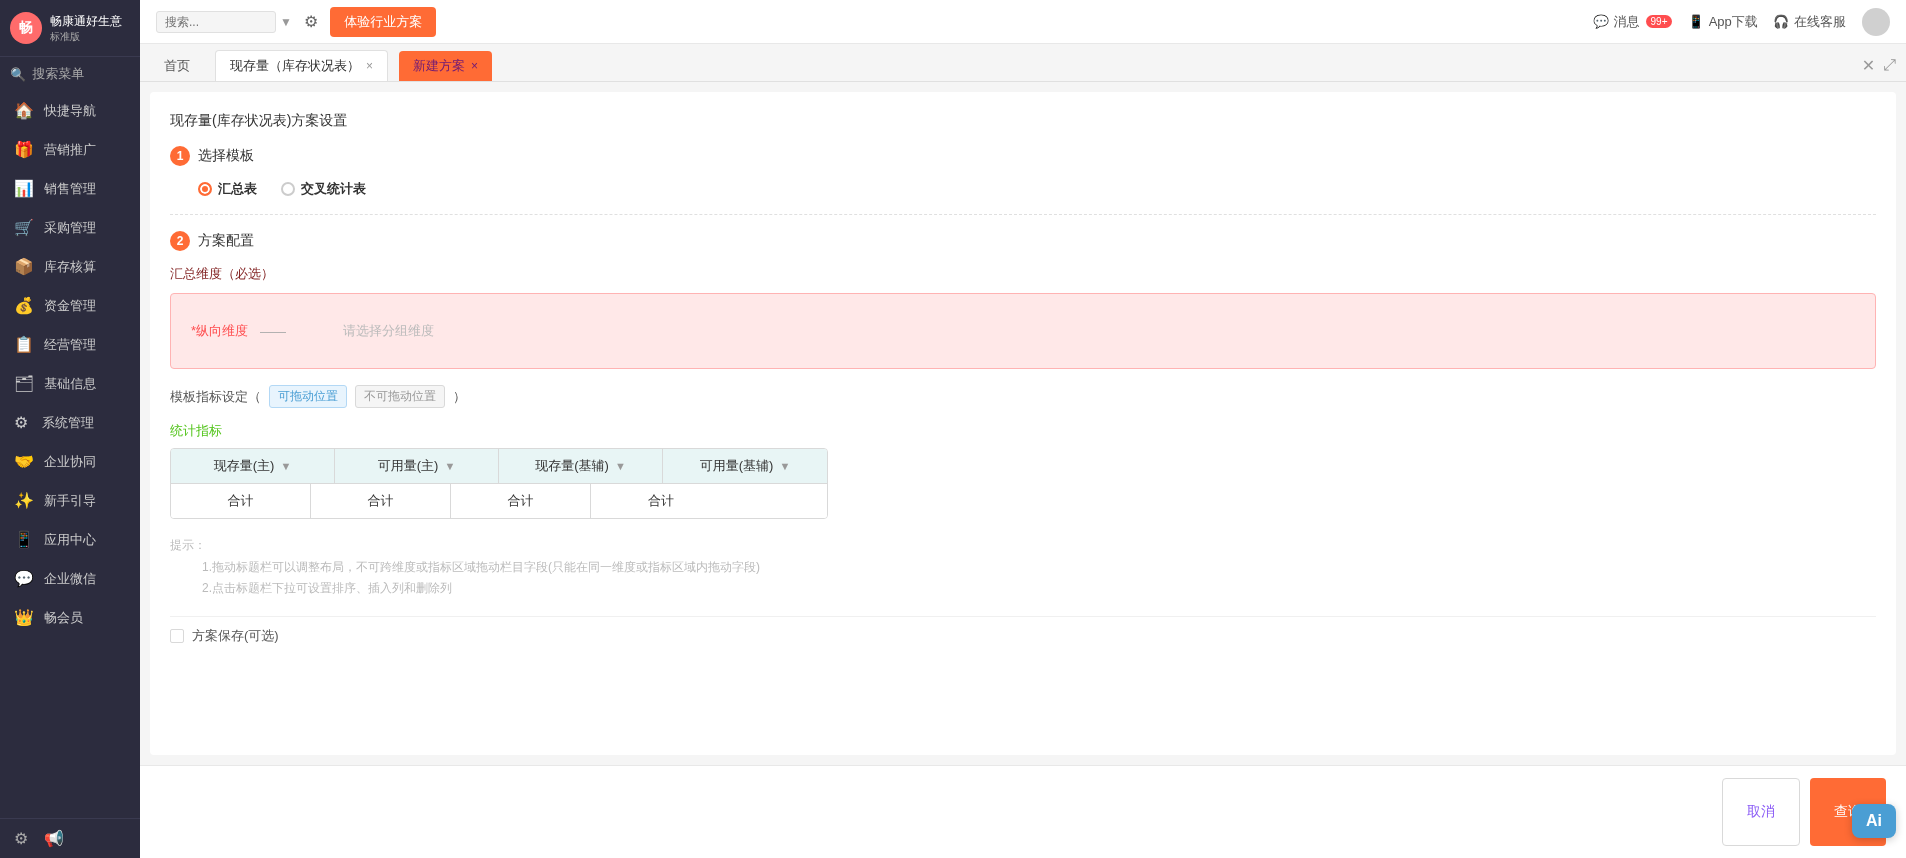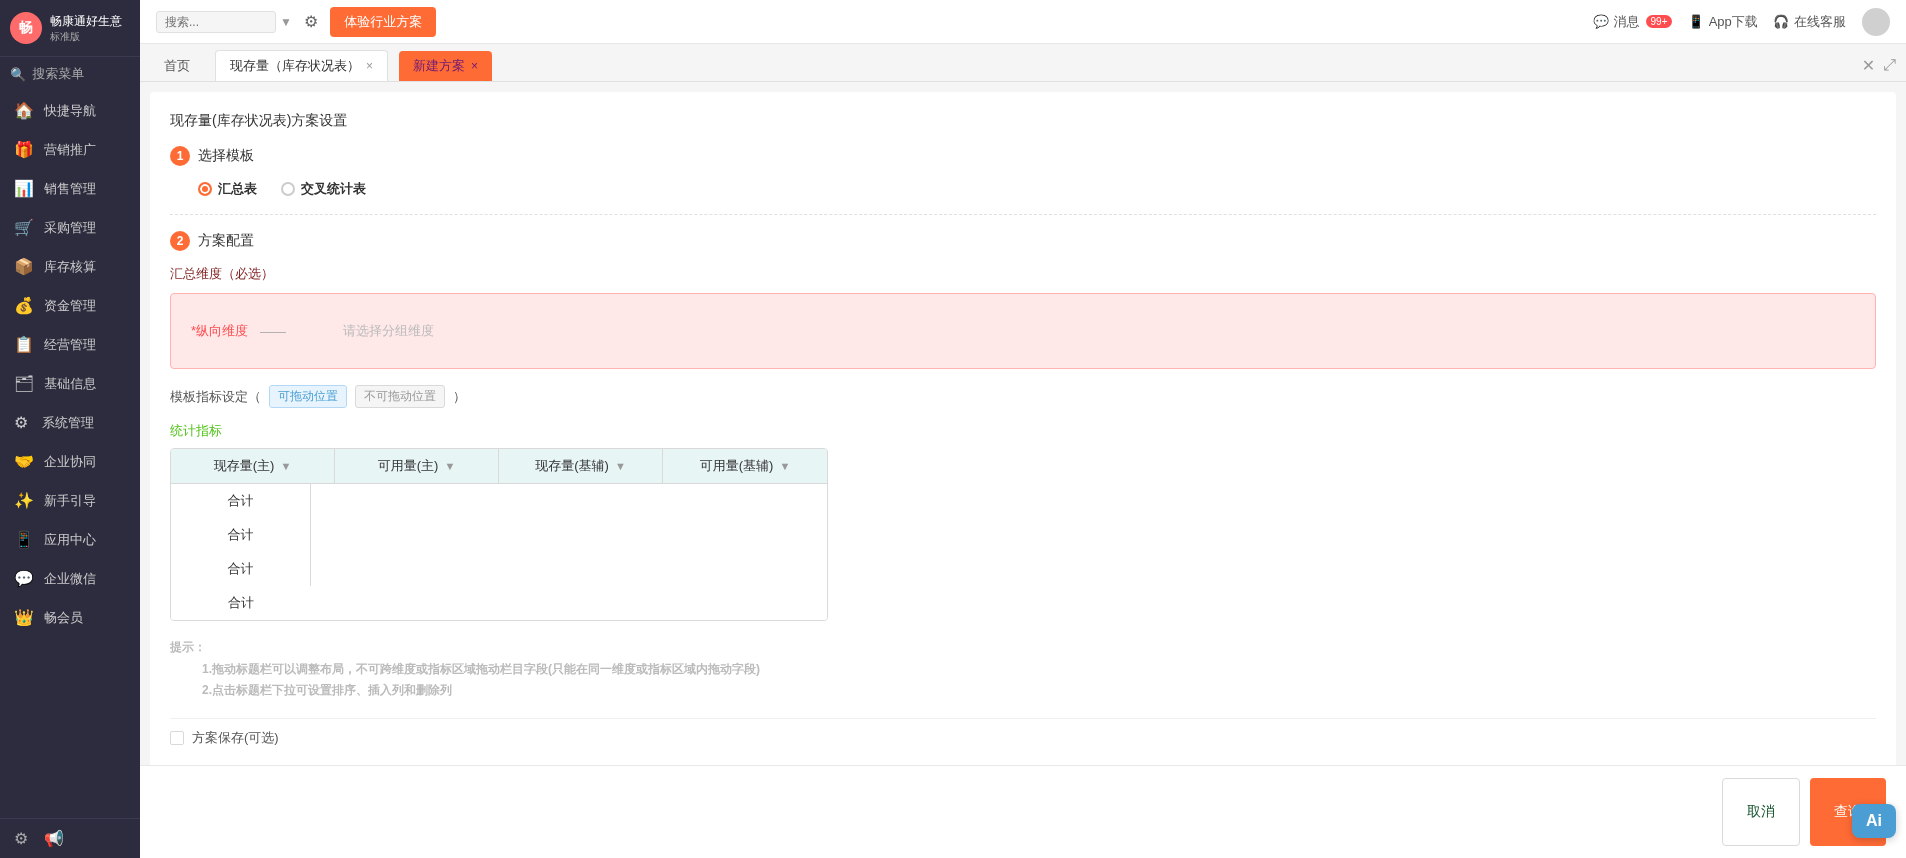--- a/index.html
+++ b/index.html
@@ -294,41 +294,39 @@
       border-right: 1px solid #d9d9d9;
       font-size: 13px;
       color: #333;
     }
     .stats-col:last-child { border-right: none; }
     .stats-col-arrow { color: #999; font-size: 11px; cursor: pointer; }
     .stats-table-row {
       display: flex;
       border-top: 1px solid #d9d9d9;
       background: #fff;
-      flex-direction: column;
     }
     .stats-cell {
       width: 140px;
       padding: 8px 12px;
       display: flex;
       align-items: center;
       justify-content: center;
       border-right: 1px solid #d9d9d9;
       font-size: 13px;
       color: #333;
     }
     .stats-cell:last-child { border-right: none; }
 
     
     .tips-section {
       margin: 16px 0;
       color: #bbb;
       font-size: 12px;
       line-height: 1.8;
-      font-weight: bold;
     }
 
     
     .save-option {
       display: flex;
       align-items: center;
       gap: 8px;
       padding: 10px 0;
       border-top: 1px solid #f0f0f0;
       font-size: 13px;
@@ -350,21 +348,21 @@
       justify-content: flex-end;
       gap: 10px;
       flex-shrink: 0;
     }
     .btn-cancel {
       background: #fff;
       border: 1px solid #d9d9d9;
       border-radius: 4px;
       padding: 24px 24px;
       font-size: 14px;
-      color: #14532d;
+      color: #8b5cf6;
       cursor: pointer;
     }
     .btn-query {
       background: #ff6b35;
       border: none;
       border-radius: 4px;
       padding: 7px 24px;
       font-size: 14px;
       color: #fff;
       cursor: pointer;

